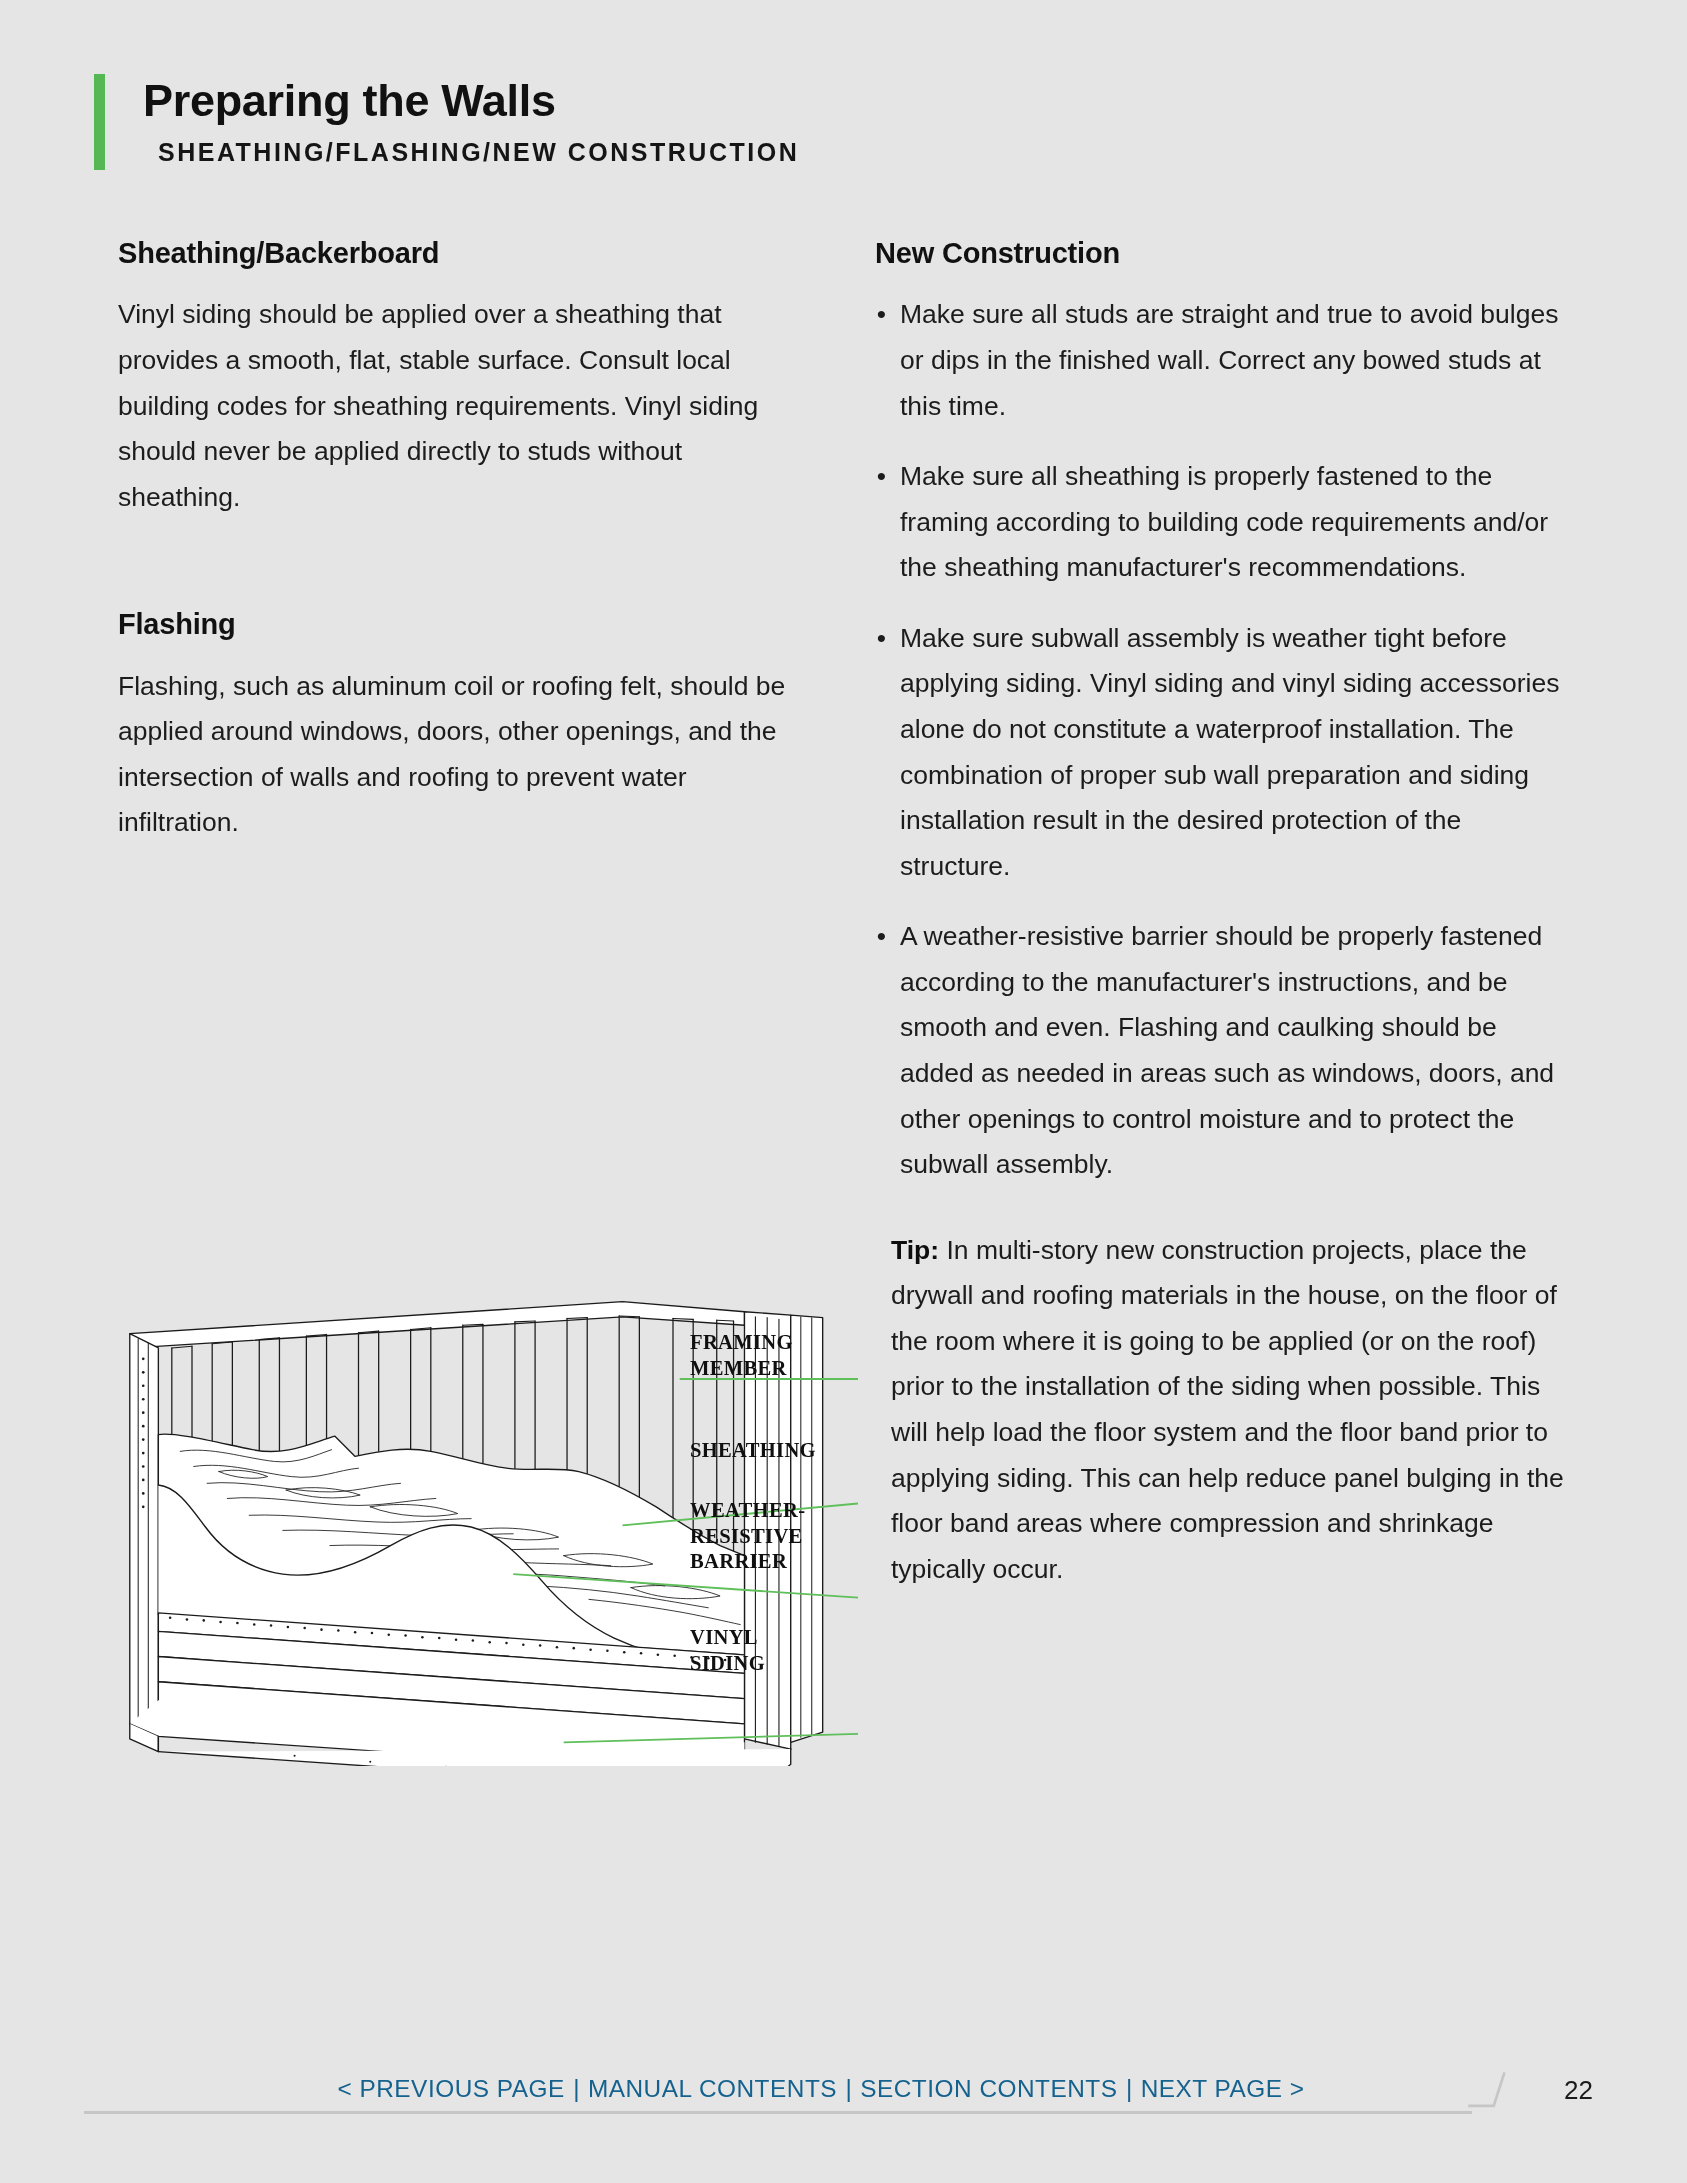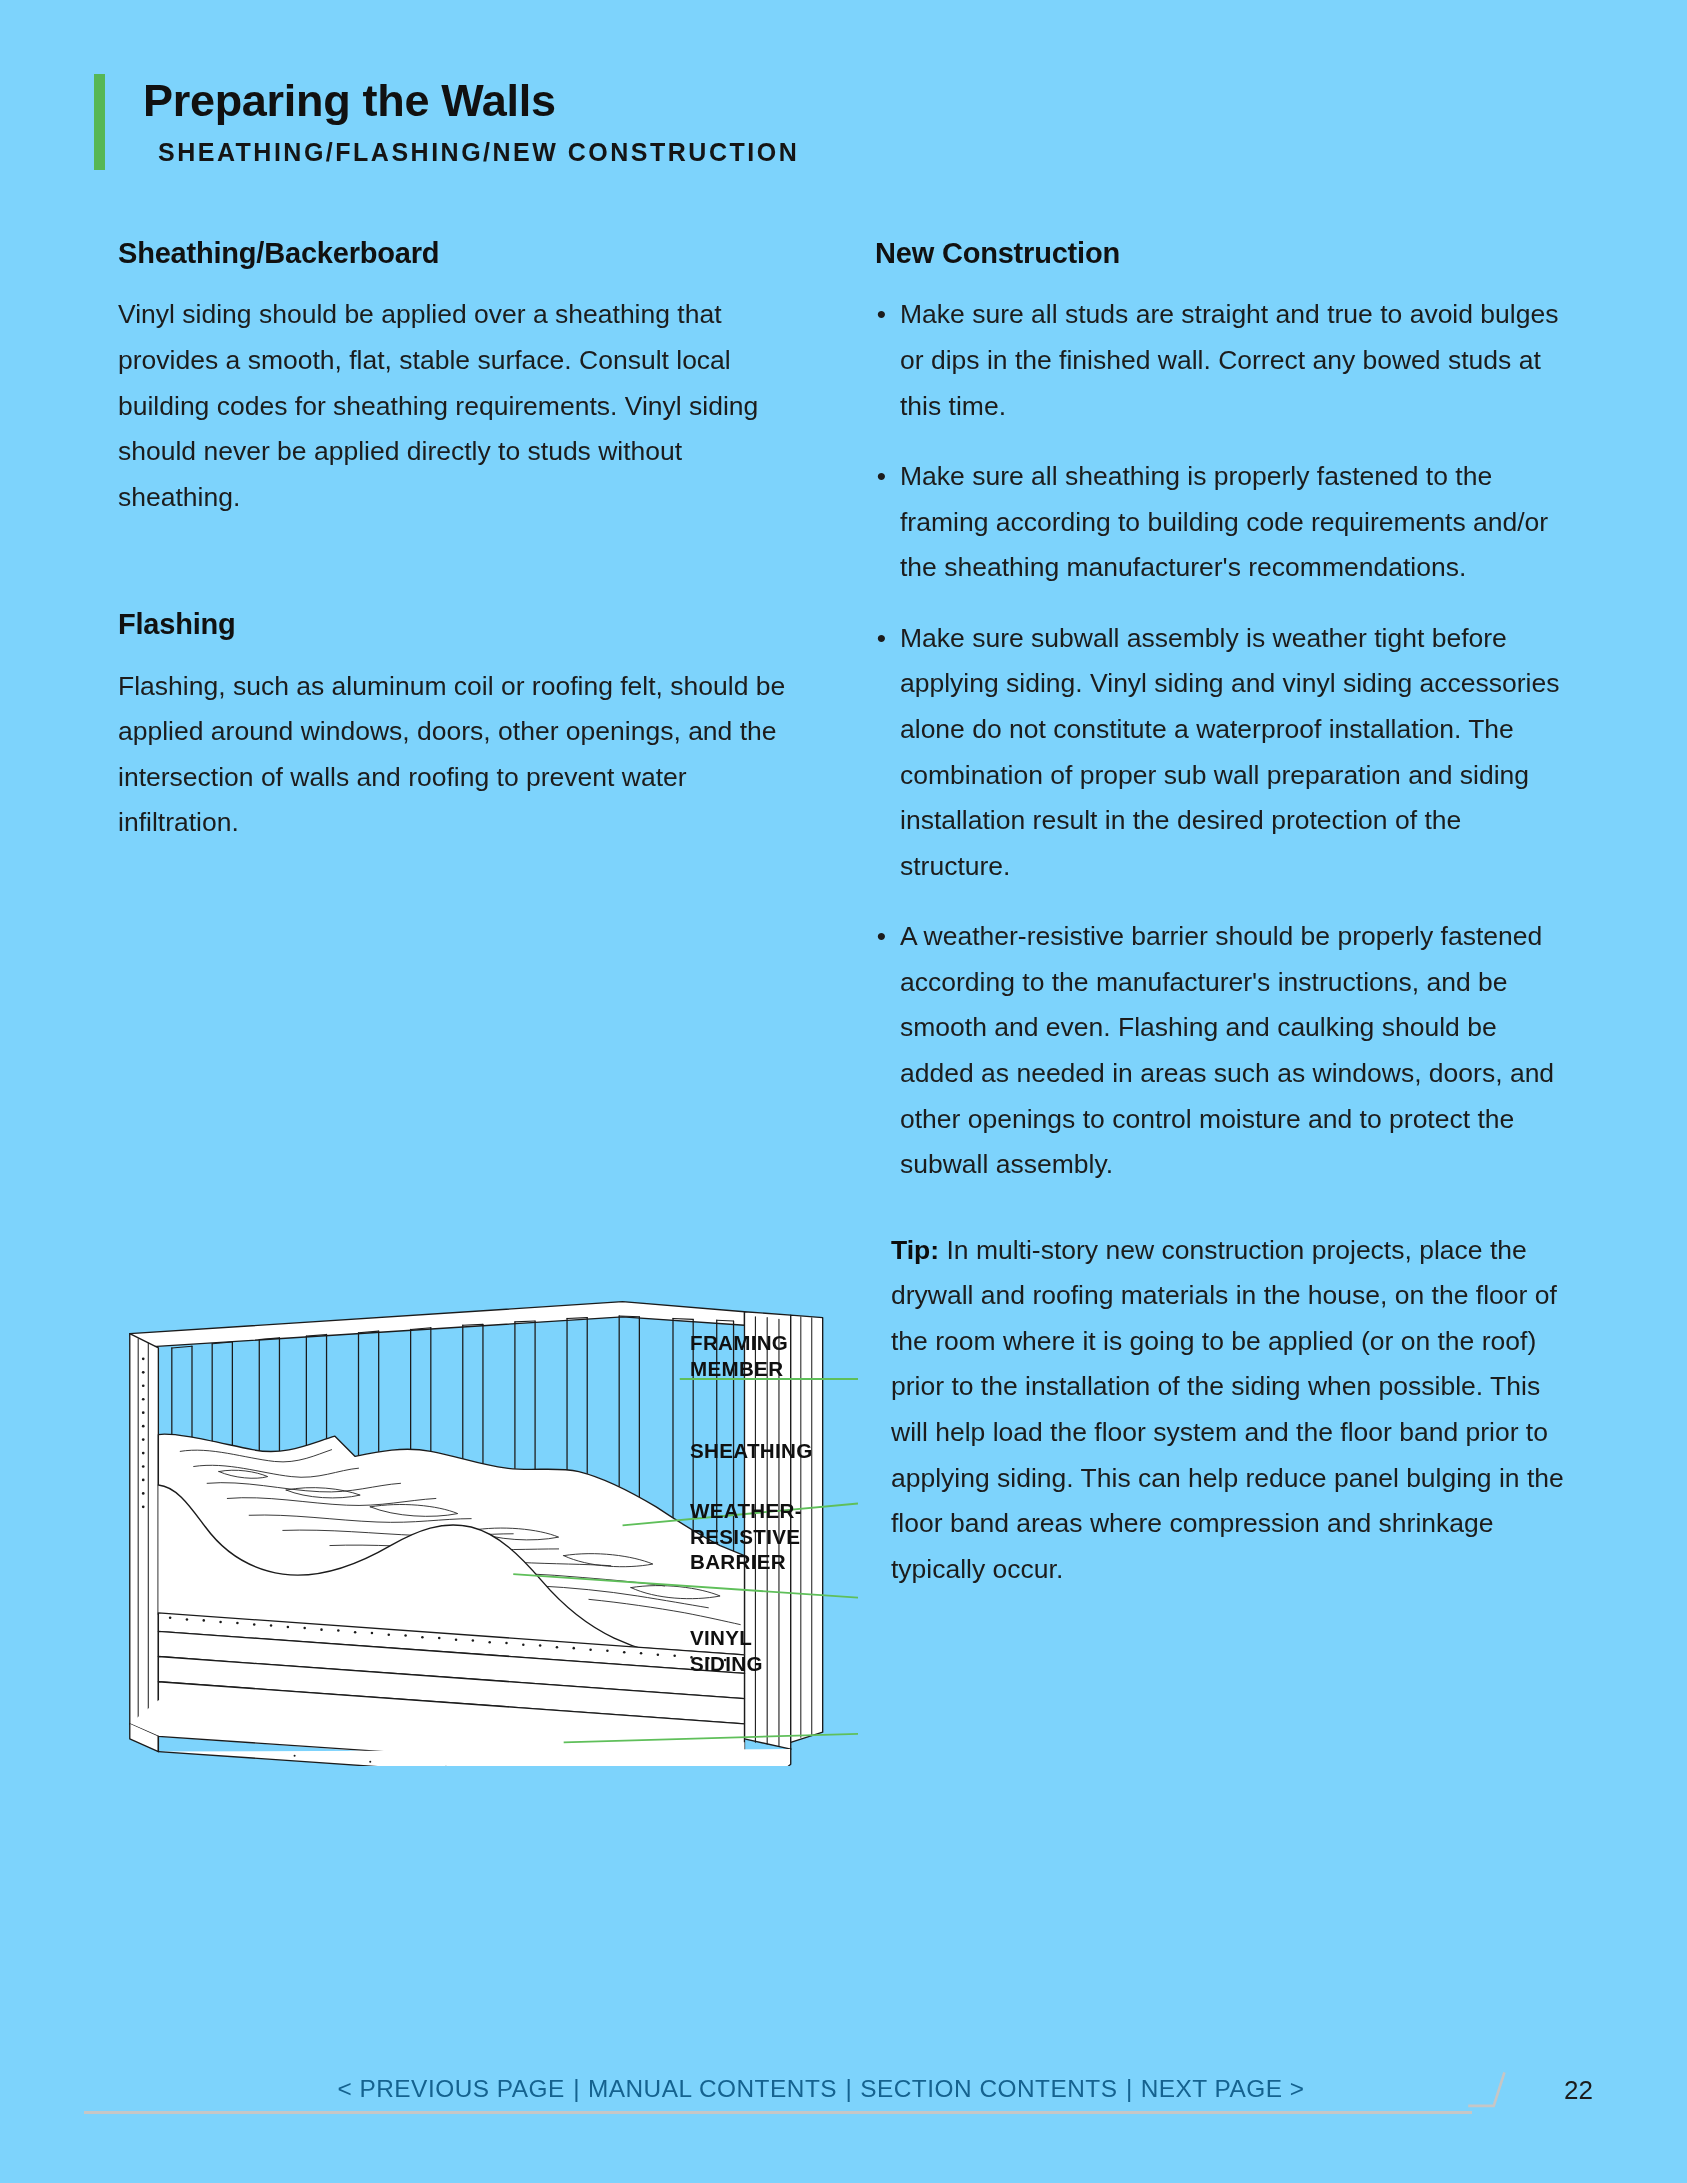--- a/index.html
+++ b/index.html
@@ -13,21 +13,21 @@
     height: 2183px;
     position: relative;
     font-family: "Liberation Sans", sans-serif;
     color: #1a1a1a;
     overflow: hidden;
   }
 
   .page {
     position: absolute;
     inset: 0;
-    background: #7dd3fc;
+    background: #e5e5e5;
   }
 
   
   .header {
     position: absolute;
     left: 94px;
     top: 74px;
     width: 1514px;
     display: flex;
     align-items: stretch;
@@ -149,20 +149,21 @@
     height: 488px;
   }
   .dlabel {
     position: absolute;
     font-size: 20.6px;
     font-weight: bold;
     line-height: 1.24;
     letter-spacing: 0.3px;
     color: #101010;
     white-space: pre-line;
+    font-family: Liberation Serif, serif;
   }
   .dlabel.l1 { top: 52px; }
   .dlabel.l2 { top: 160px; }
   .dlabel.l3 { top: 220px; }
   .dlabel.l4 { top: 347px; }
 
   
   .footer {
     position: absolute;
     left: 0;

